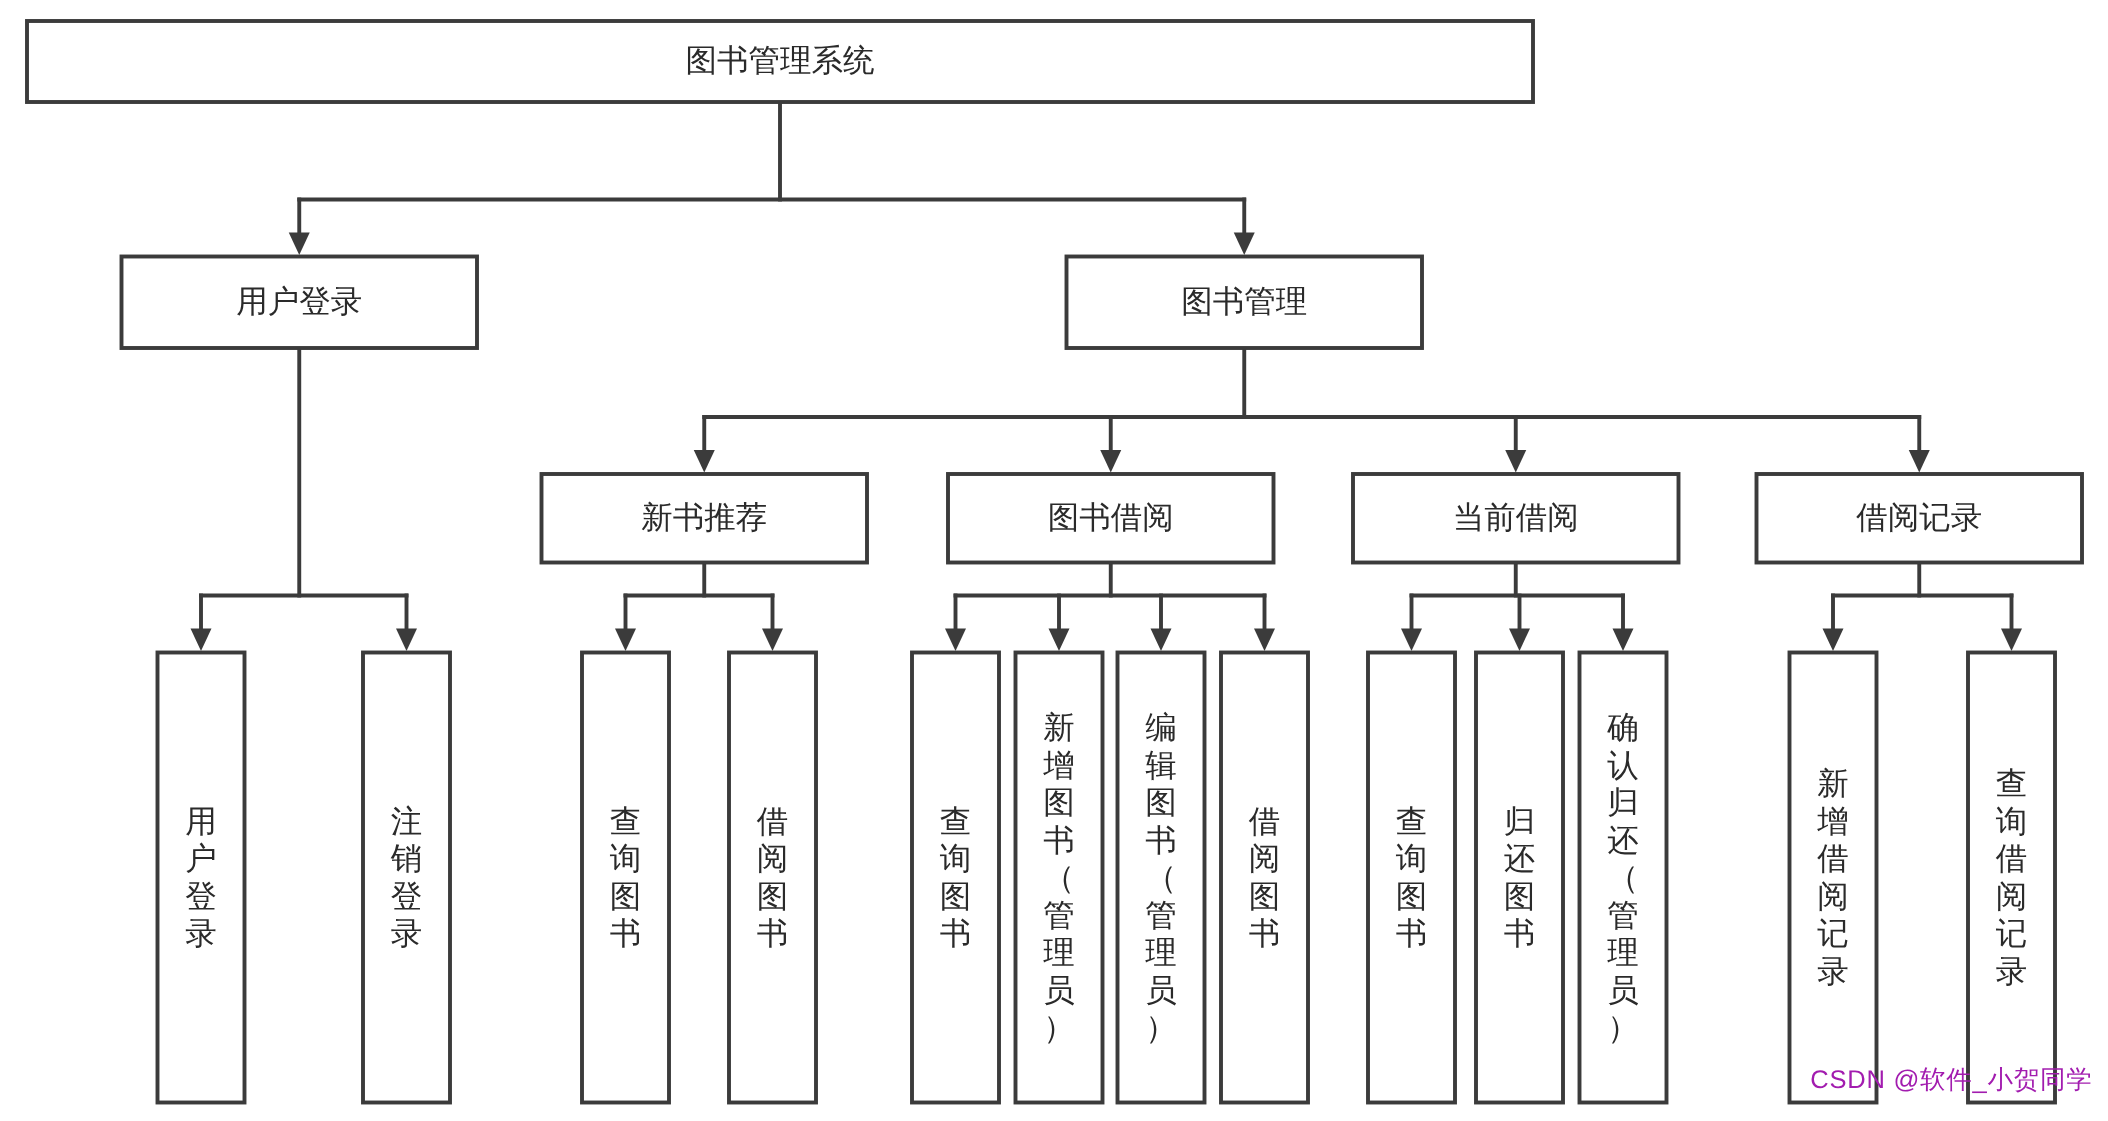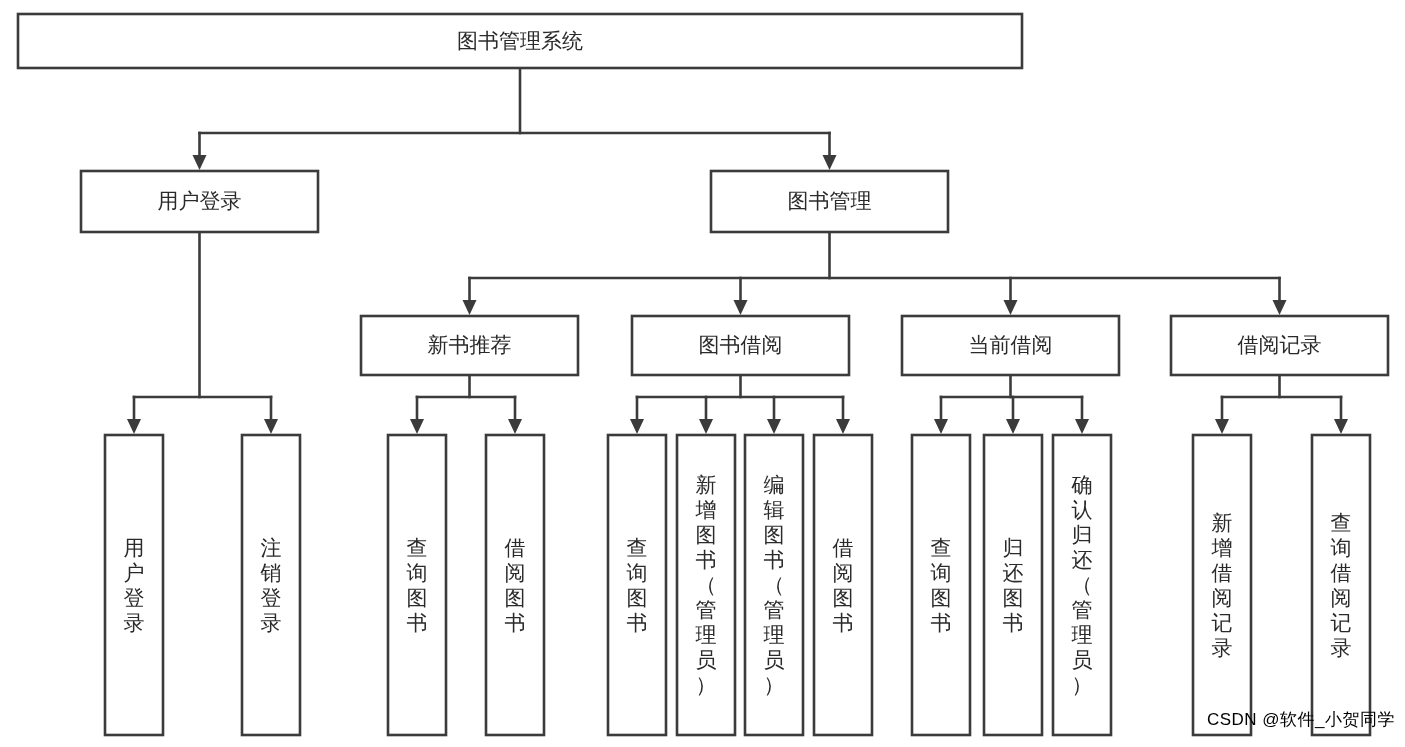--- a/index.html
+++ b/index.html
@@ -55,21 +55,21 @@
     font-size: 21px;
     fill: #2a2a2a;
     text-anchor: middle;
   }
   .watermark {
     position: absolute;
     right: 10px;
     bottom: 4px;
     font-family: "Liberation Sans", "DejaVu Sans", sans-serif;
     font-size: 17px;
-    color: #000000;
+    color: #a21caf;
     letter-spacing: 0.5px;
     white-space: nowrap;
     pointer-events: none;
   }
 </style>
 </head>
 <body>
 
 <div id="diagram-root">
   <svg id="diagram-svg" viewBox="0 0 1405 747">

